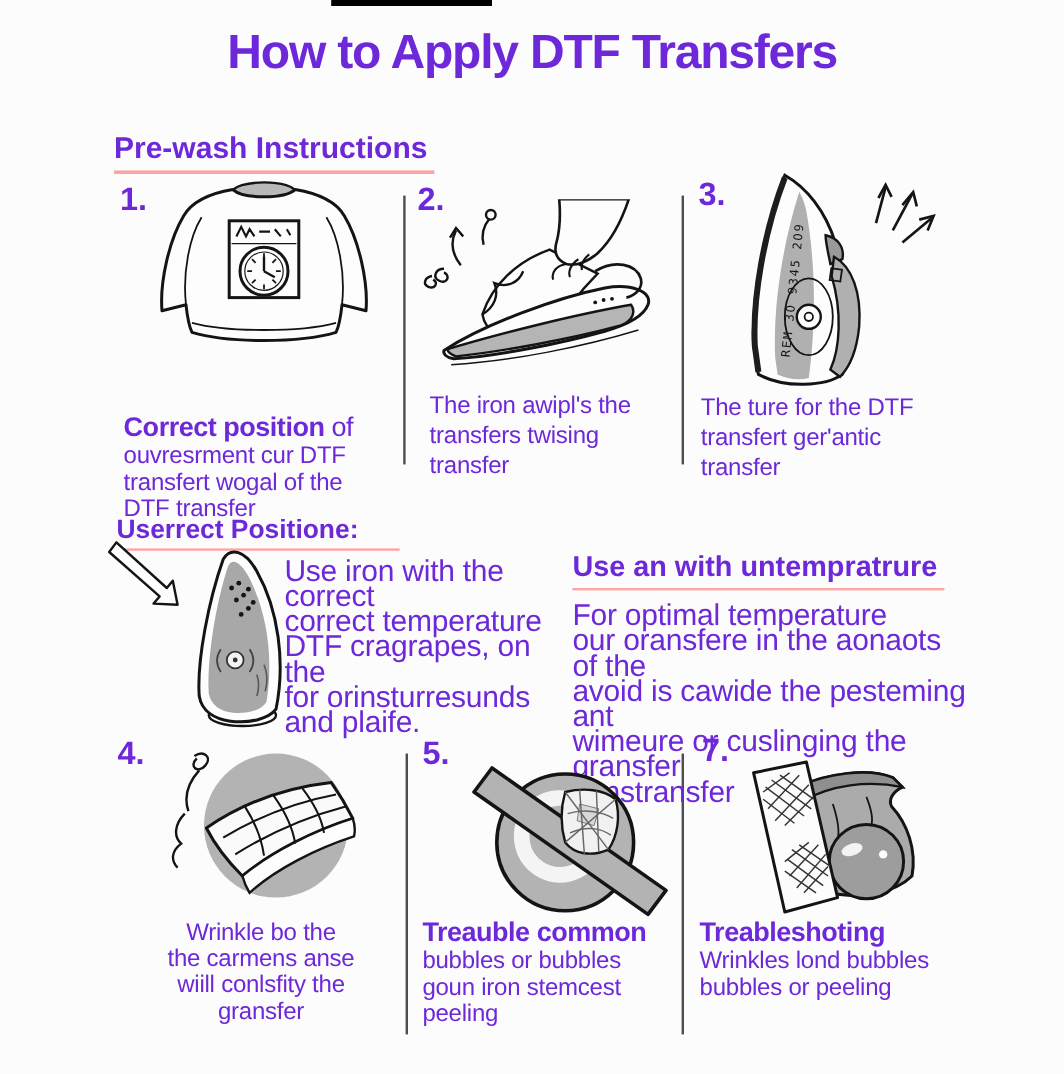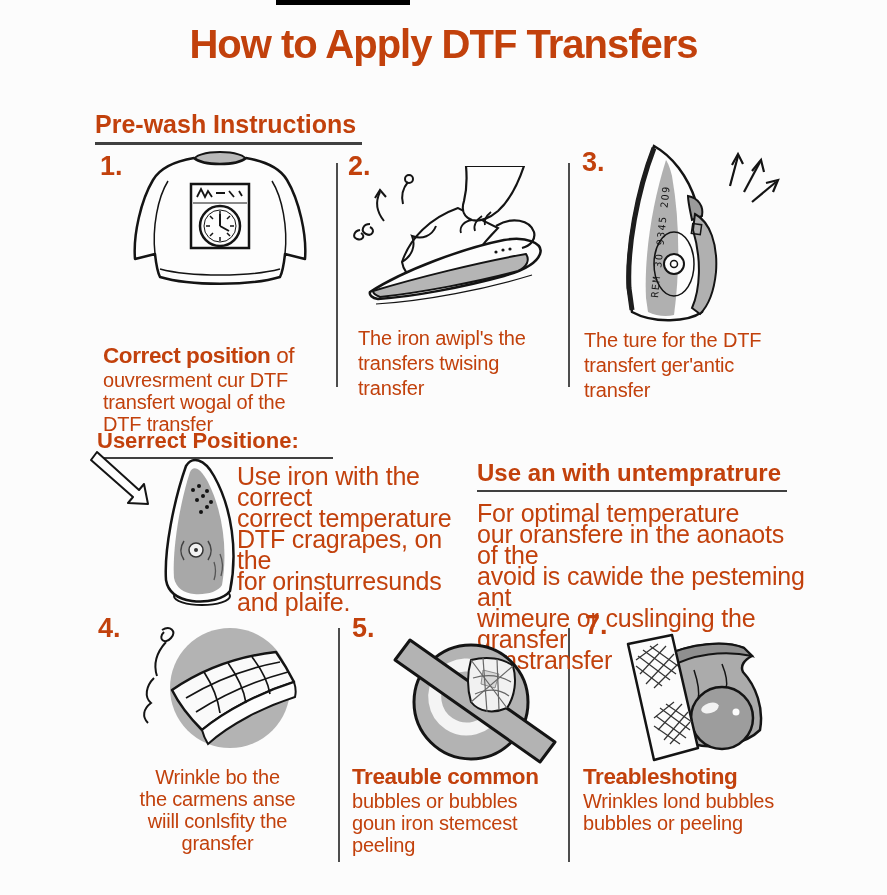--- a/index.html
+++ b/index.html
@@ -1,28 +1,28 @@
 <!DOCTYPE html>
 <html><head>
 <meta charset="utf-8">
 <style>
   html,body{margin:0;padding:0;background:#e9e9e9;}
   .canvas{
     position:relative;width:887px;height:895px;margin:0 auto;
-    background:#fcfcfc;color:#c2410c;overflow:hidden;
+    background:#fcfcfc;color:#6d28d9;overflow:hidden;
     font-family:"Liberation Sans",sans-serif;
   }
   .top-bar{position:absolute;left:276px;top:0;width:134px;height:5px;background:#000;}
   .title{
     position:absolute;left:0;top:22px;width:100%;margin:0;text-align:center;
     font-size:40px;font-weight:700;letter-spacing:-1px;
   }
   .h2{
     position:absolute;font-weight:700;white-space:nowrap;
-    border-bottom:3px solid #404040;padding:0 6px 3px 0;
+    border-bottom:3px solid #fca5a5;padding:0 6px 3px 0;
   }
   .h2.prewash{left:95px;top:110px;font-size:25px;}
   .h2.position{left:97px;top:428px;font-size:22px;padding-right:34px;border-bottom-width:2px;}
   .h2.temp{left:477px;top:459px;font-size:24px;border-bottom-width:2.5px;}
   .num{position:absolute;font-size:27px;font-weight:700;}
   .divider{position:absolute;width:1.5px;background:#4d4d4d;}
   .cap{position:absolute;font-size:20px;line-height:22px;letter-spacing:-0.2px;}
   .cap .lead{font-size:22.5px;line-height:26px;font-weight:700;letter-spacing:-0.4px;}
   .cap .lead .rest{font-weight:400;}
   .cap.center{text-align:center;}

